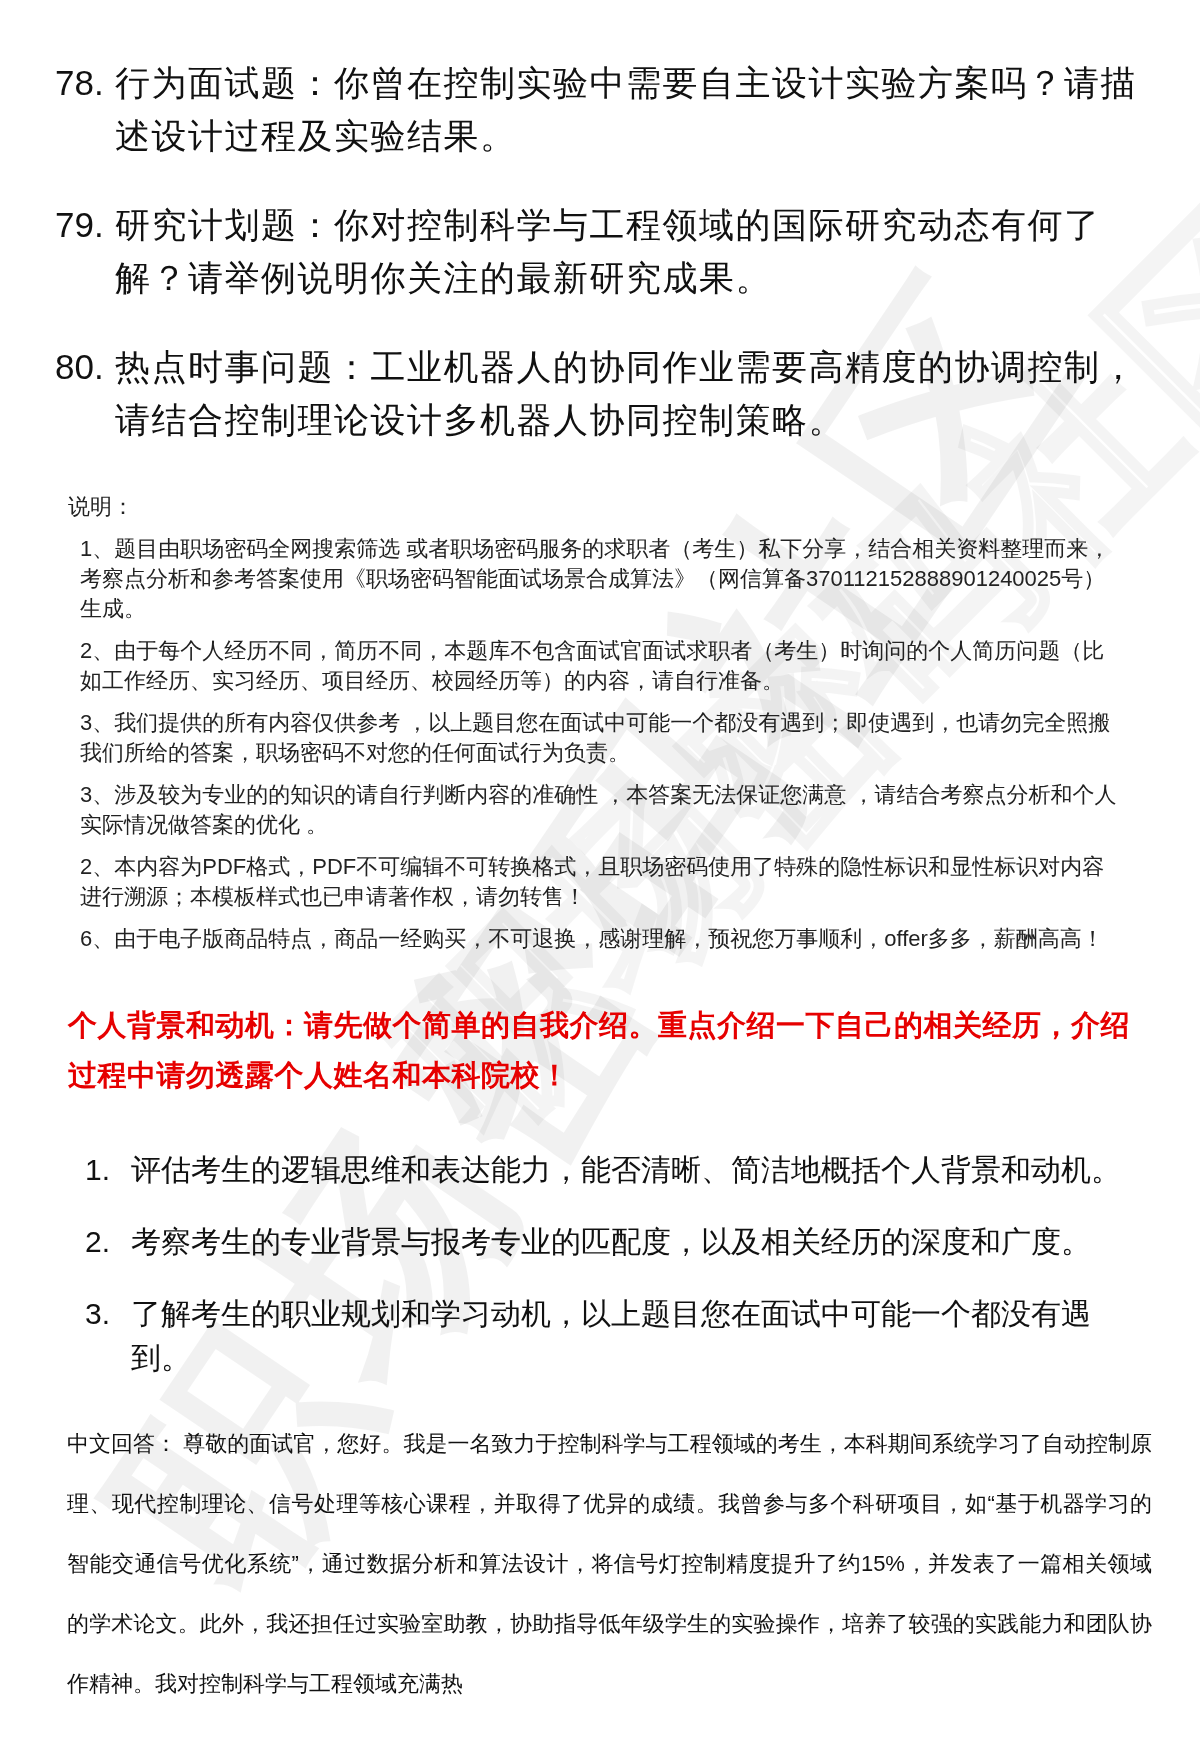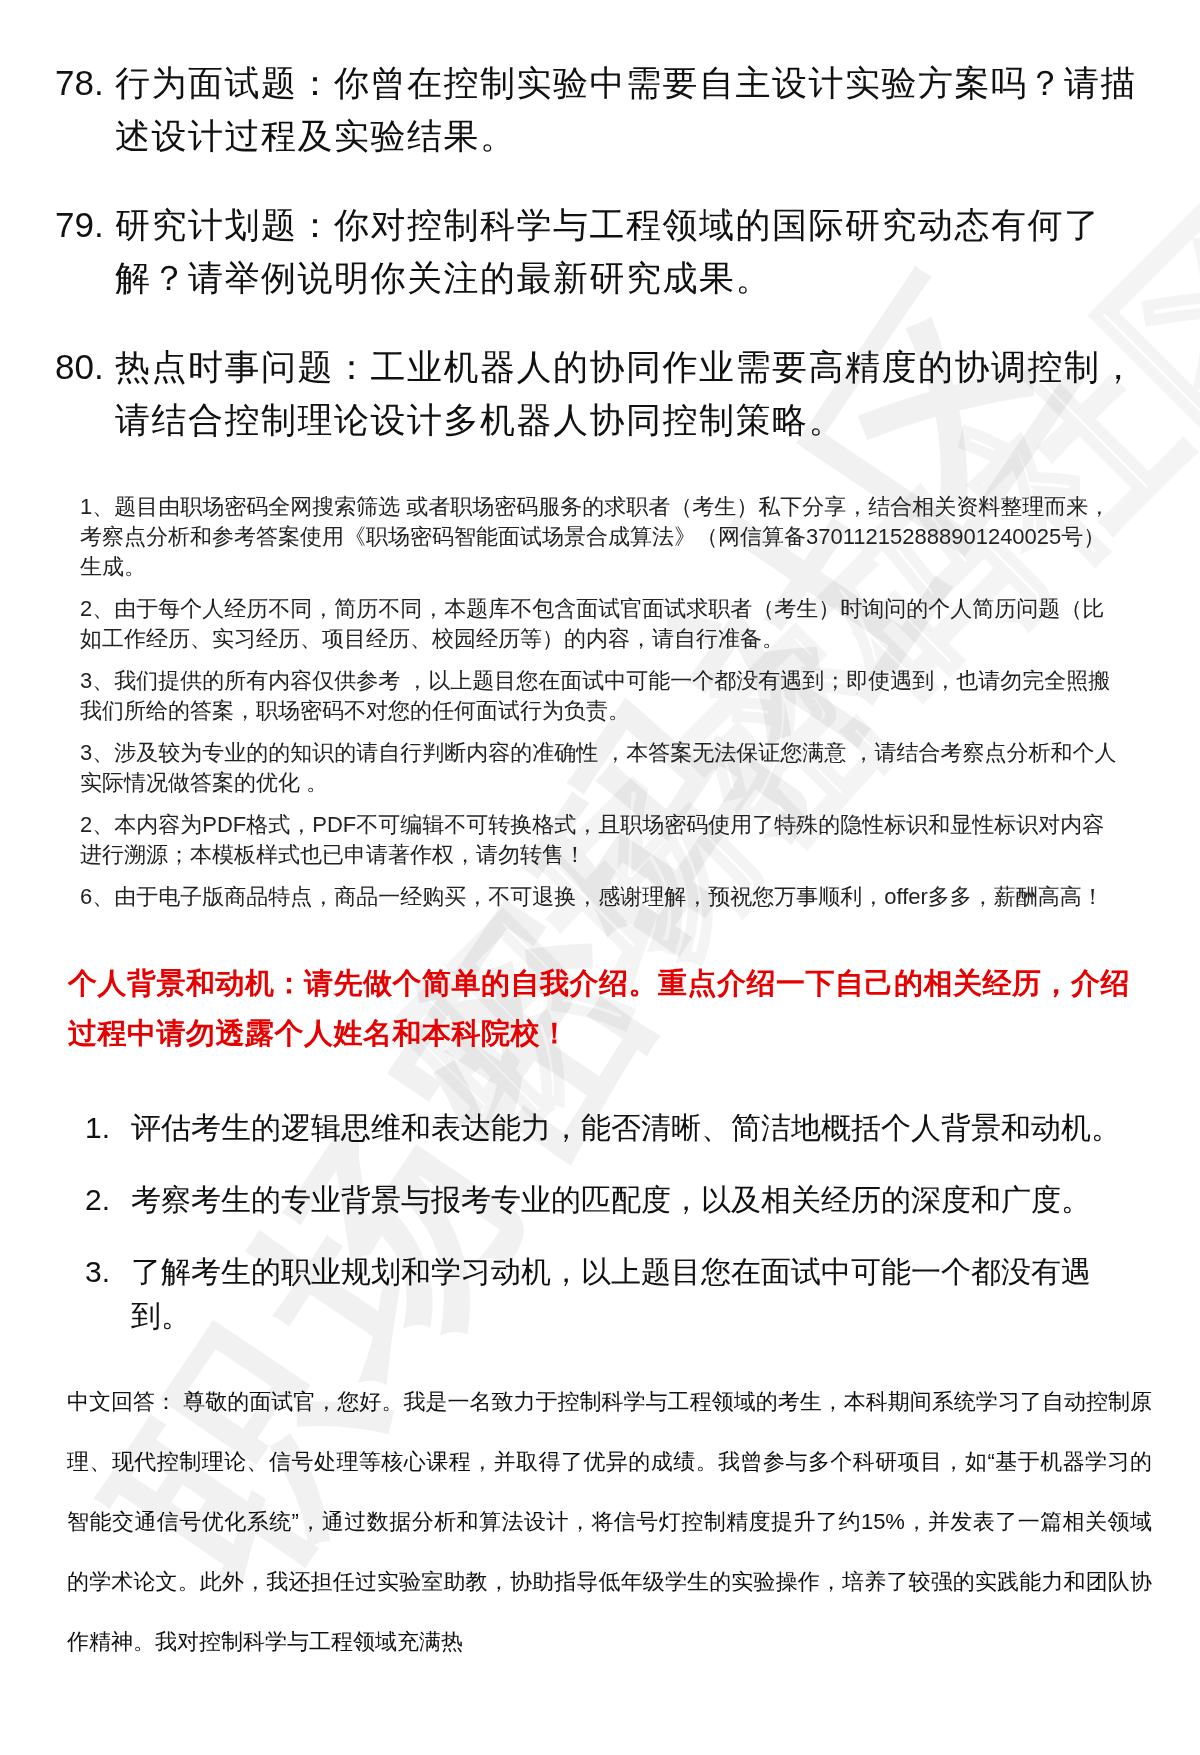--- a/index.html
+++ b/index.html
@@ -161,20 +161,21 @@
       <div class="q-num">79.</div>
       <div class="q-text">研究计划题：你对控制科学与工程领域的国际研究动态有何了解？请举例说明你关注的最新研究成果。</div>
     </div>
 
     <div class="question">
       <div class="q-num">80.</div>
       <div class="q-text">热点时事问题：工业机器人的协同作业需要高精度的协调控制，请结合控制理论设计多机器人协同控制策略。</div>
     </div>
 
     <div class="notes">
+      <div class="notes-heading">说明：</div>
       <div class="note-item">1、题目由职场密码全网搜索筛选 或者职场密码服务的求职者（考生）私下分享，结合相关资料整理而来，考察点分析和参考答案使用《职场密码智能面试场景合成算法》（网信算备370112152888901240025号）生成。</div>
       <div class="note-item">2、由于每个人经历不同，简历不同，本题库不包含面试官面试求职者（考生）时询问的个人简历问题（比如工作经历、实习经历、项目经历、校园经历等）的内容，请自行准备。</div>
       <div class="note-item">3、我们提供的所有内容仅供参考 ，以上题目您在面试中可能一个都没有遇到；即使遇到，也请勿完全照搬我们所给的答案，职场密码不对您的任何面试行为负责。</div>
       <div class="note-item">3、涉及较为专业的的知识的请自行判断内容的准确性 ，本答案无法保证您满意 ，请结合考察点分析和个人实际情况做答案的优化 。</div>
       <div class="note-item">2、本内容为PDF格式，PDF不可编辑不可转换格式，且职场密码使用了特殊的隐性标识和显性标识对内容进行溯源；本模板样式也已申请著作权，请勿转售！</div>
       <div class="note-item">6、由于电子版商品特点，商品一经购买，不可退换，感谢理解，预祝您万事顺利，offer多多，薪酬高高！</div>
     </div>
 
     <div class="red-prompt">个人背景和动机：请先做个简单的自我介绍。重点介绍一下自己的相关经历，介绍过程中请勿透露个人姓名和本科院校！</div>
 

